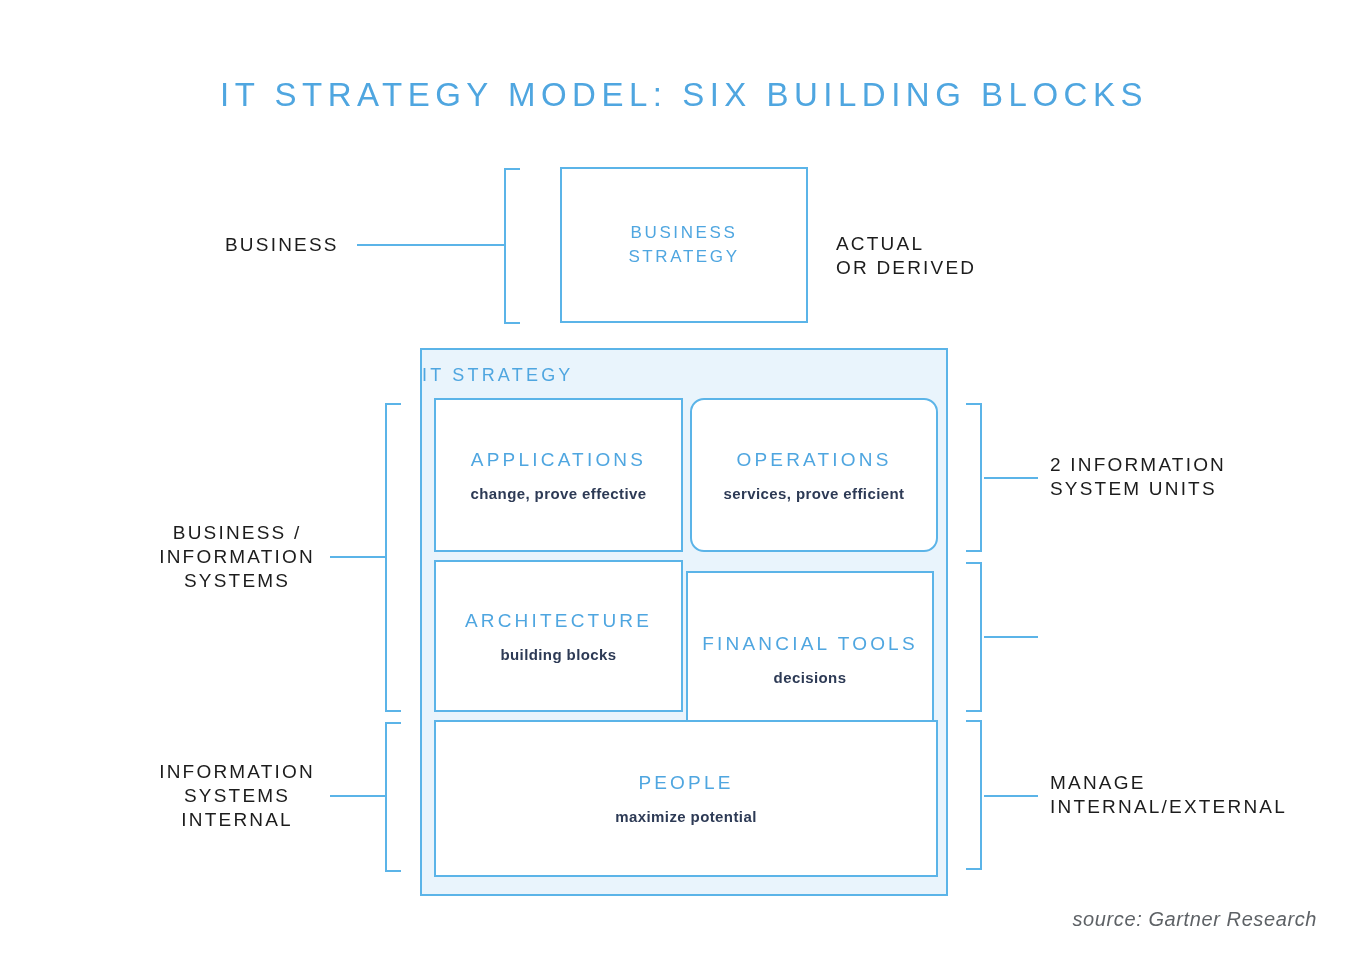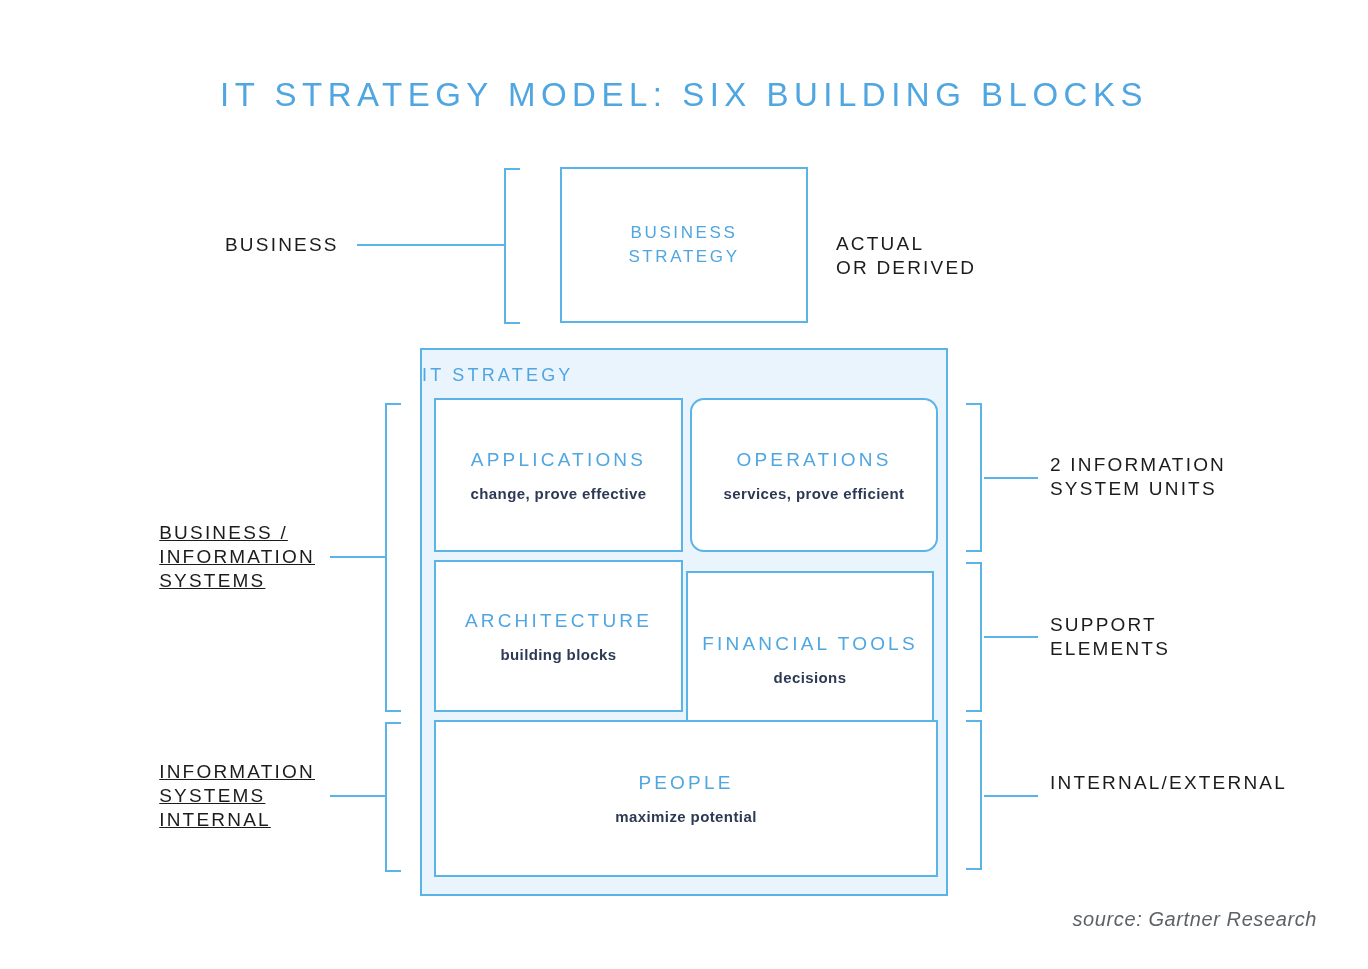--- a/index.html
+++ b/index.html
@@ -31,21 +31,21 @@
     white-space: nowrap;
   }
   .note {
     position: absolute;
     font-size: 19px;
     letter-spacing: 2.2px;
     line-height: 24px;
     color: var(--label-black);
     white-space: nowrap;
   }
-  .note.right-align { text-align: left; text-decoration: underline; }
+  .note.right-align { text-align: center; }
   .hline {
     position: absolute;
     height: 2px;
     background: var(--line-blue);
   }
   .bracket { position: absolute; width: 16px; background: transparent; }
   .bracket.open-right {
     border-left: 2px solid var(--line-blue);
     border-top: 2px solid var(--line-blue);
     border-bottom: 2px solid var(--line-blue);
@@ -194,26 +194,23 @@
 
   <div class="bracket open-left" style="left:966px; top:403px; height:149px;"></div>
   <div class="hline" style="left:984px; top:477px; width:54px;"></div>
   <div class="note" style="left:1050px; top:453px;">
     <div>2 INFORMATION</div>
     <div>SYSTEM UNITS</div>
   </div>
 
   <div class="bracket open-left" style="left:966px; top:562px; height:150px;"></div>
   <div class="hline" style="left:984px; top:636px; width:54px;"></div>
-  <div class="note" style="left:1050px; top:613px;">
-    <div>SUPPORT</div>
-    <div>ELEMENTS</div>
-  </div>
 
   <div class="bracket open-left" style="left:966px; top:720px; height:150px;"></div>
   <div class="hline" style="left:984px; top:795px; width:54px;"></div>
   <div class="note" style="left:1050px; top:771px;">
+    <div>MANAGE</div>
     <div>INTERNAL/EXTERNAL</div>
   </div>
 
   <div class="source">source: Gartner Research</div>
 
 </div>
 
 </body></html>

